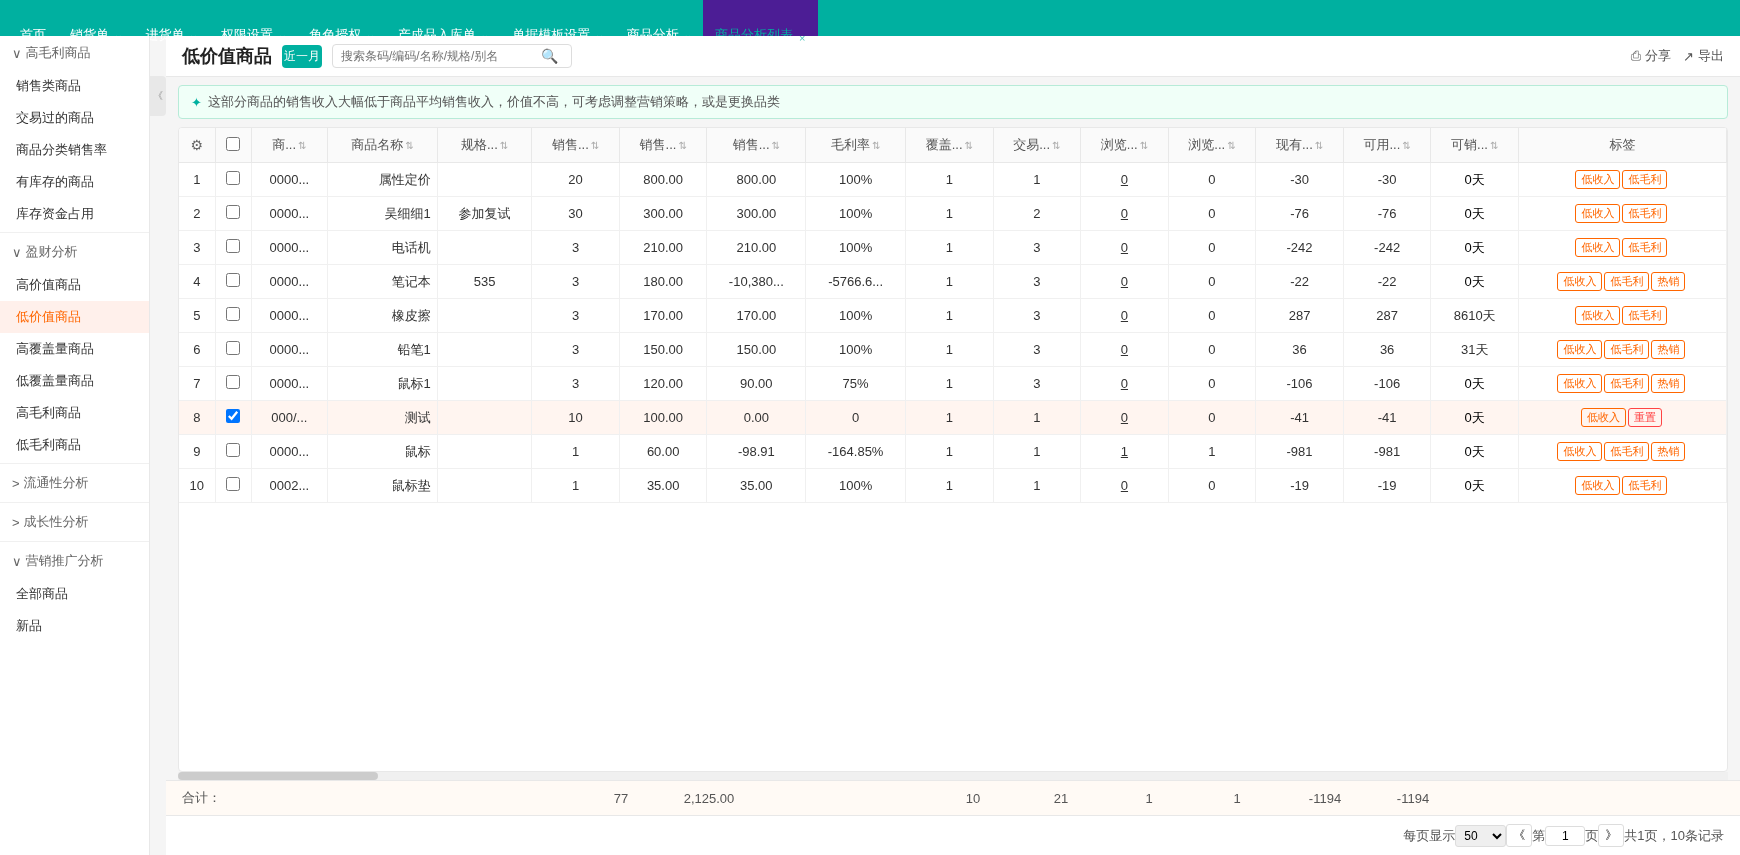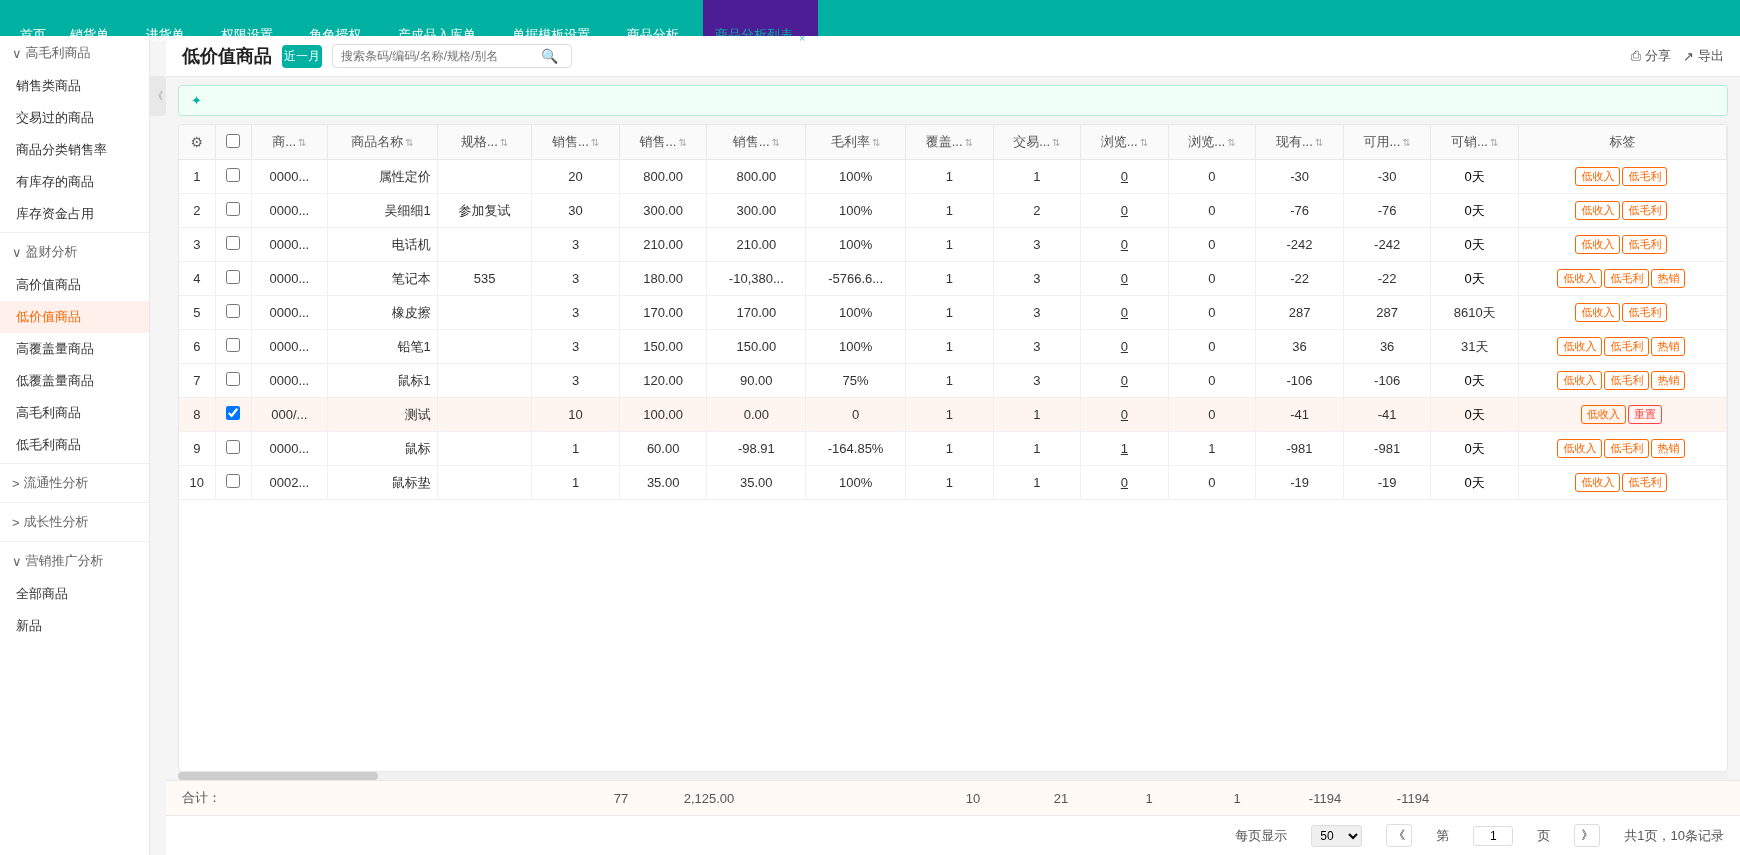--- a/index.html
+++ b/index.html
@@ -195,21 +195,21 @@
     .footer-cell { min-width: 80px; text-align: center; }
 
     
     .pagination-bar {
       background: #fff;
       border-top: 1px solid #e8e8e8;
       padding: 8px 16px;
       display: flex;
       align-items: center;
       justify-content: flex-end;
-      gap: 24px;
+      gap: 0;
       font-size: 13px;
       color: #555;
       flex-shrink: 0;
     }
     .page-select {
       border: 1px solid #ddd;
       border-radius: 3px;
       padding: 2px 4px;
       font-size: 12px;
     }
@@ -398,20 +398,21 @@
         </div>
         <div class="action-btn">
           <span>↗</span>
           <span>导出</span>
         </div>
       </div>
     </div>
 
     <div class="info-banner">
       <span class="info-icon">✦</span>
+      <span>这部分商品的销售收入大幅低于商品平均销售收入，价值不高，可考虑调整营销策略，或是更换品类</span>
     </div>
 
     <div class="table-wrapper">
       <table>
         <thead>
           <tr>
             <th style="width:36px;"><span class="gear-icon">⚙</span></th>
             <th style="width:36px;"><input type="checkbox" class="checkbox" style=""></th>
             <th><span>商...</span><span class="sort-icon">⇅</span></th>
             <th><span>商品名称</span><span class="sort-icon">⇅</span></th>

